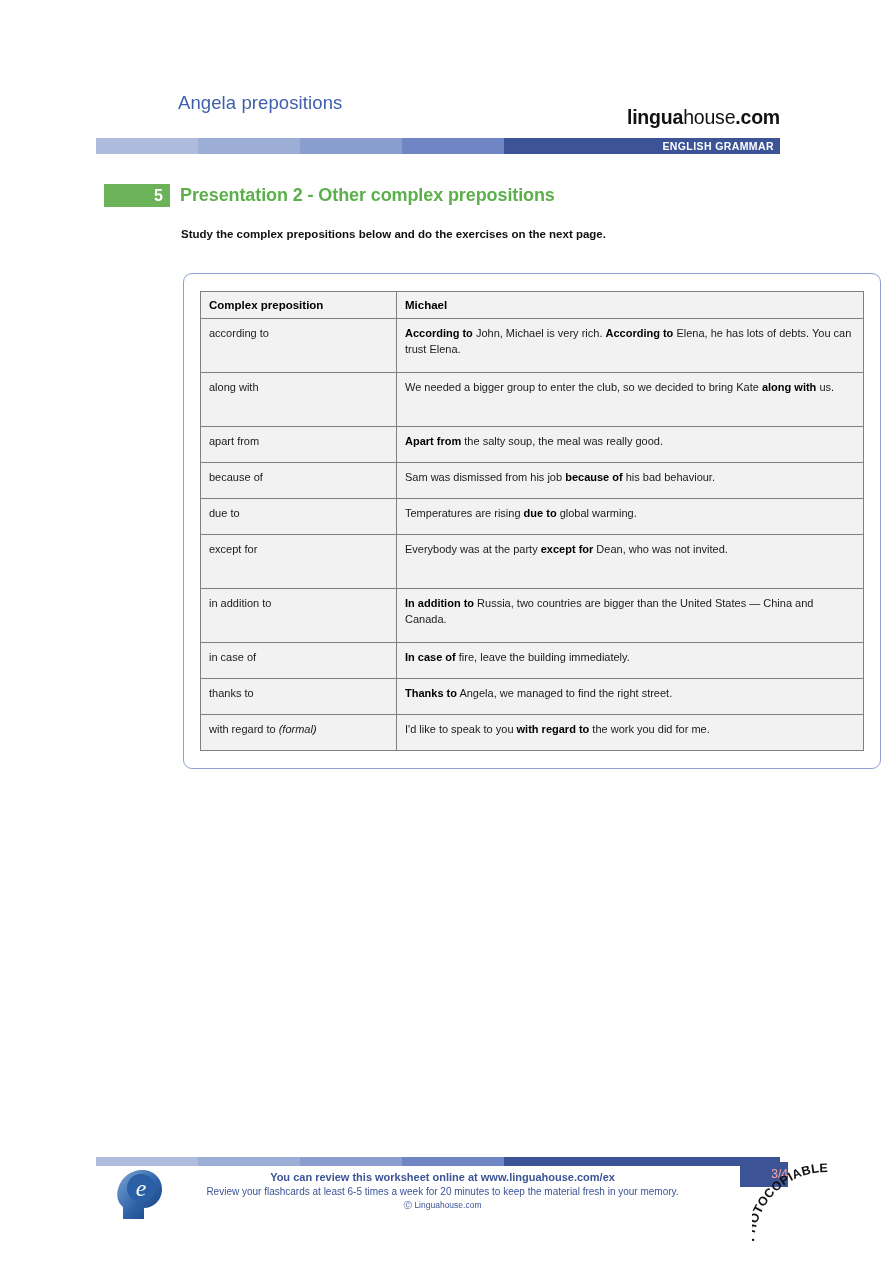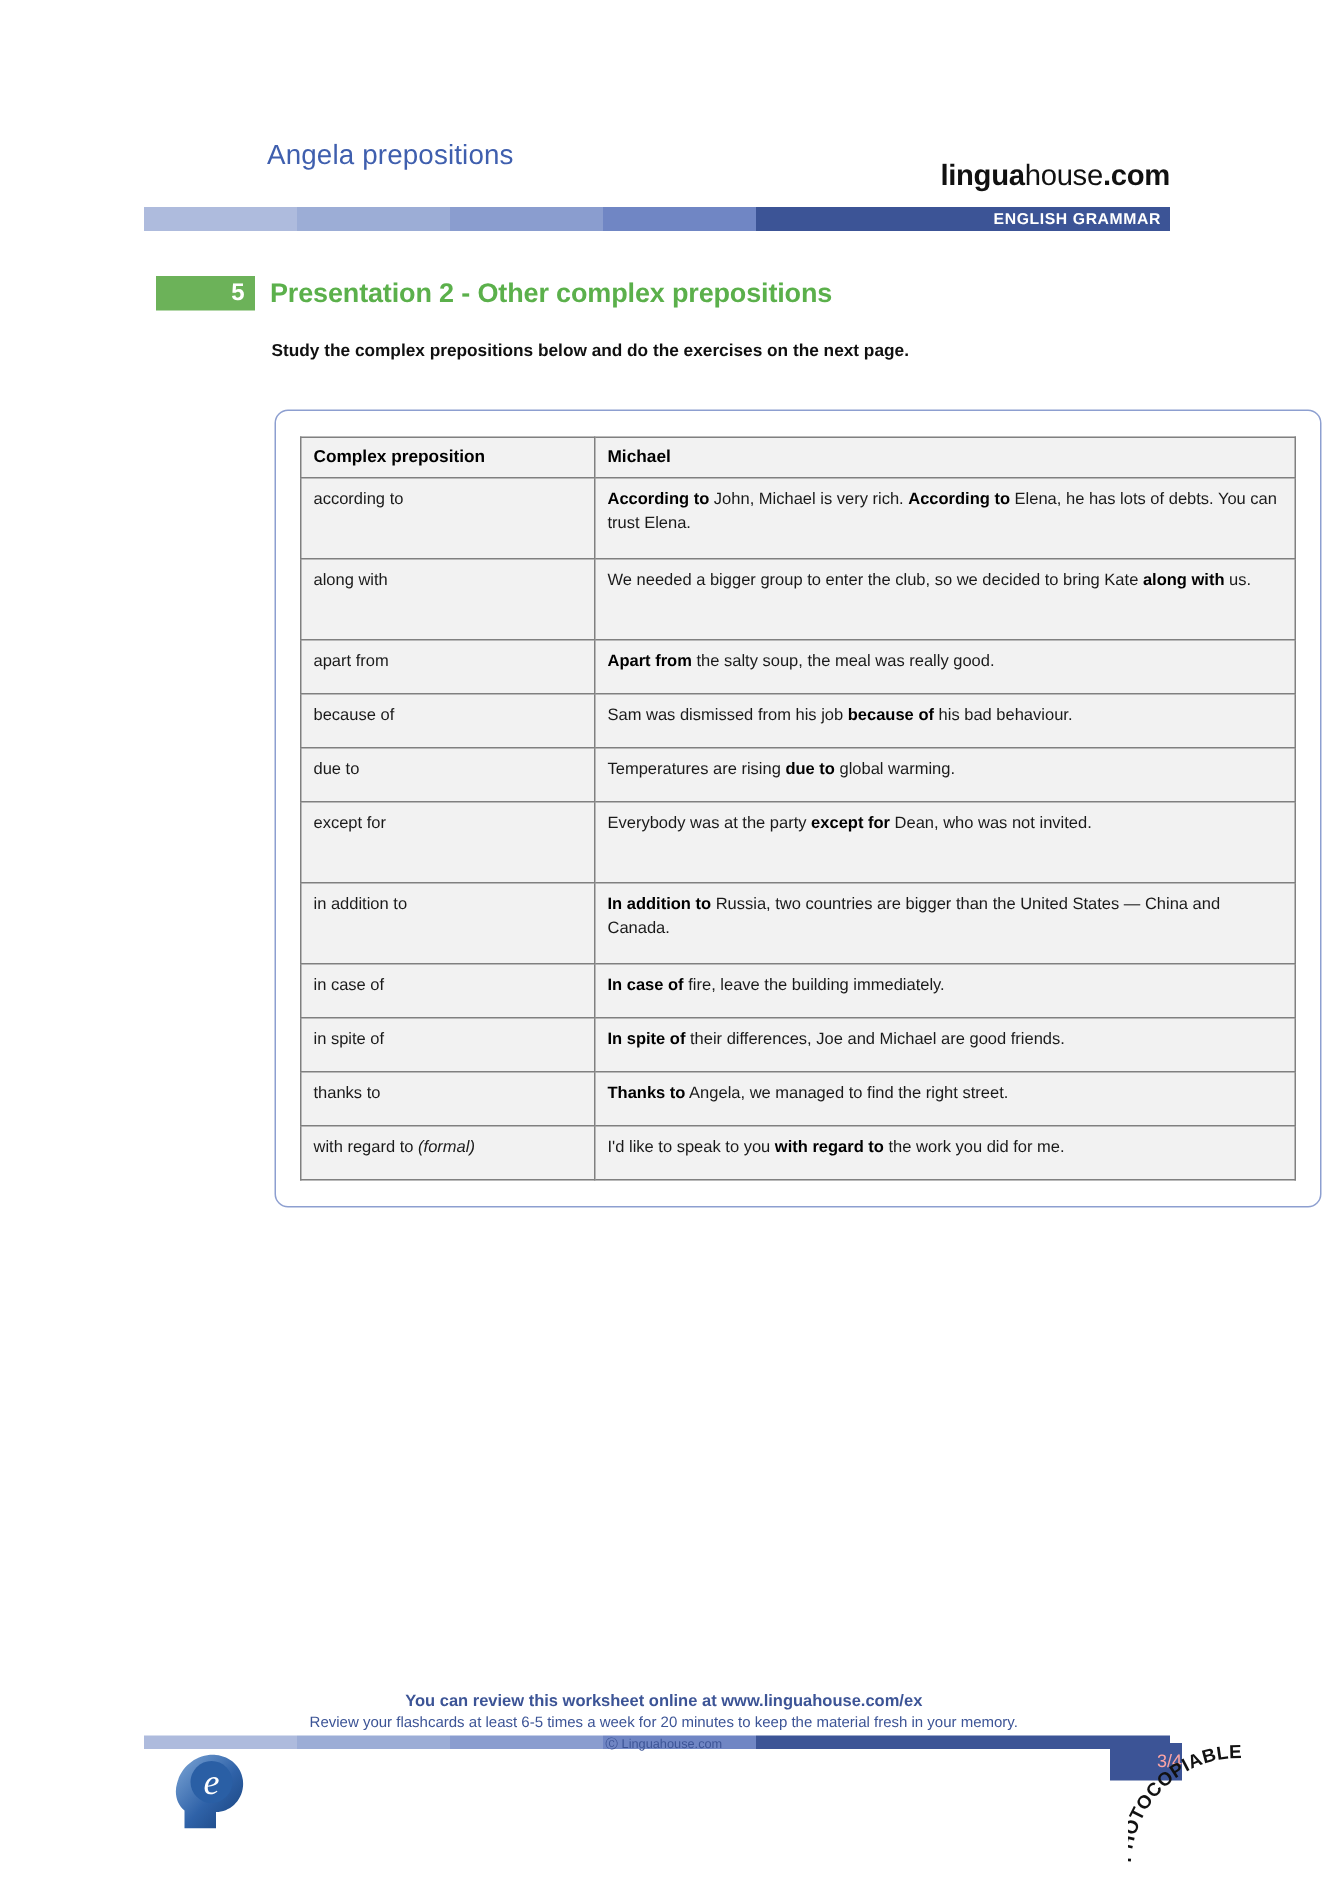--- a/index.html
+++ b/index.html
@@ -178,21 +178,21 @@
   .footer-bar .seg { height: 9px; }
   .footer-bar .s1 { width: 14.9%; background: #aebbdd; }
   .footer-bar .s2 { width: 14.9%; background: #9cadd6; }
   .footer-bar .s3 { width: 14.9%; background: #8a9dcf; }
   .footer-bar .s4 { width: 14.9%; background: #7086c4; }
   .footer-bar .s5 { flex: 1; background: #3c5496; }
 
   .footer-text {
     position: absolute;
     left: 170px;
-    top: 1127px;
+    top: 1170px;
     width: 545px;
     text-align: center;
     color: #3c5496;
   }
   .ft-line1 {
     font-size: 11px;
     font-weight: bold;
     line-height: 15px;
   }
   .ft-line2 {
@@ -309,24 +309,20 @@
           </tr>
           <tr class="h2">
             <td class="term">in addition to</td>
             <td class="ex"><b>In addition to</b> Russia, two countries are bigger than the United States — China and Canada.</td>
           </tr>
           <tr class="h1">
             <td class="term">in case of</td>
             <td class="ex"><b>In case of</b> fire, leave the building immediately.</td>
           </tr>
           <tr class="h1">
-            <td class="term">in spite of</td>
-            <td class="ex"><b>In spite of</b> their differences, Joe and Michael are good friends.</td>
-          </tr>
-          <tr class="h1">
             <td class="term">thanks to</td>
             <td class="ex"><b>Thanks to</b> Angela, we managed to find the right street.</td>
           </tr>
           <tr class="h1">
             <td class="term">with regard to <span class="formal">(formal)</span></td>
             <td class="ex">I'd like to speak to you <b>with regard to</b> the work you did for me.</td>
           </tr>
         </tbody>
     </table>
   </div>

